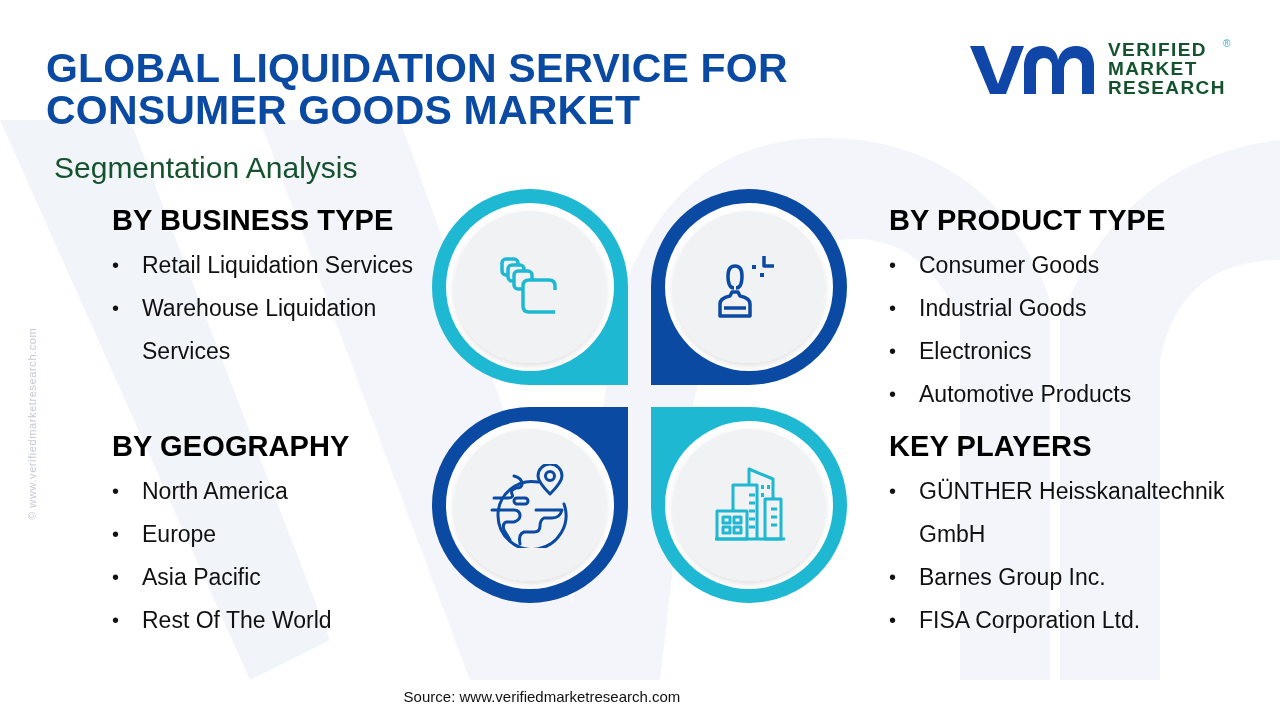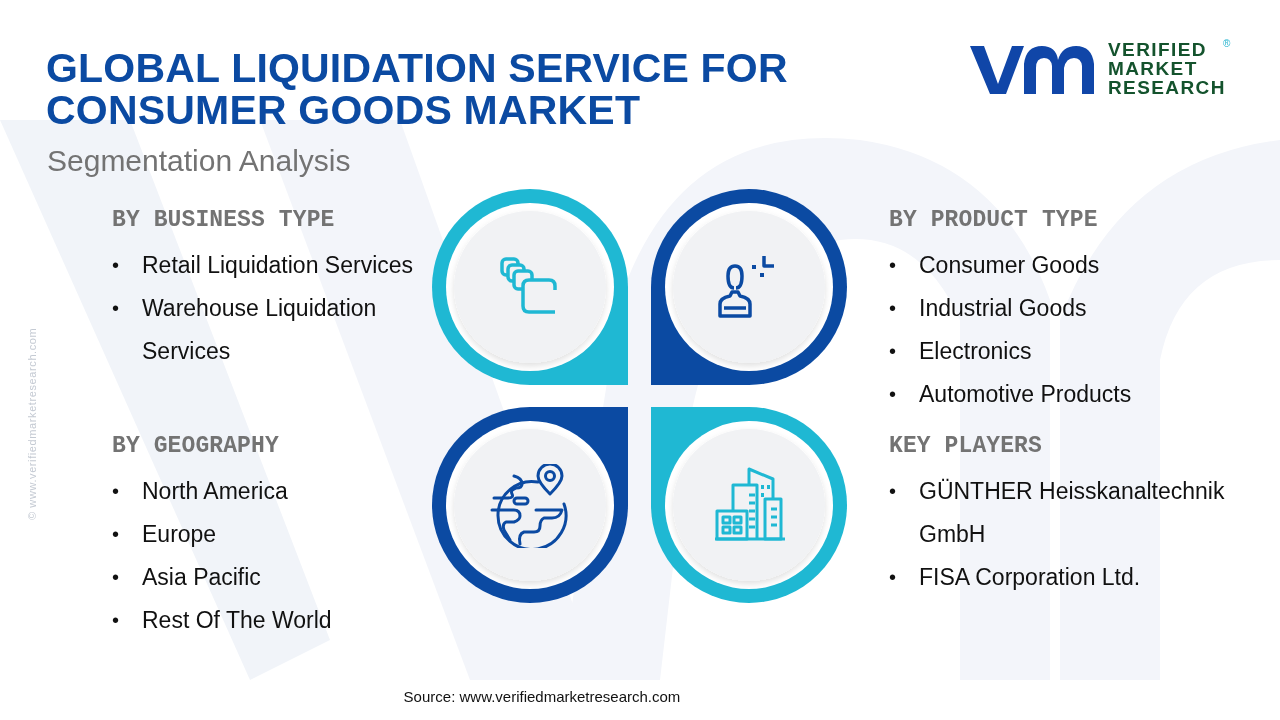--- a/index.html
+++ b/index.html
@@ -1,25 +1,25 @@
 <!DOCTYPE html>
 <html><head>
 <meta charset="utf-8">
 <style>
   html, body { margin: 0; padding: 0; }
   body { width: 1280px; height: 720px; position: relative; overflow: hidden; background: #ffffff; font-family: "Liberation Sans", "DejaVu Sans", sans-serif; }
   .bg-watermark { position: absolute; left: 0; top: 0; width: 1280px; height: 720px; z-index: 0; }
   .title { position: absolute; left: 46px; top: 47px; margin: 0; color: #0b4aa2; font-weight: 700; font-size: 41px; line-height: 42px; letter-spacing: 0.2px; z-index: 2; }
-  .subtitle { position: absolute; left: 46px; top: 141px; margin: 1px; color: #737373; font-weight: 400; font-size: 30px; line-height: 38px; z-index: 2; }
+  .subtitle { position: absolute; left: 46px; top: 141px; margin: 8px; color: #14532d; font-weight: 400; font-size: 30px; line-height: 38px; z-index: 2; }
   .logo { position: absolute; left: 966px; top: 38px; width: 270px; height: 64px; z-index: 2; }
   .logo-text { position: absolute; left: 142px; top: 2px; color: #14532d; font-weight: 700; font-size: 19px; line-height: 19px; letter-spacing: 1.4px; }
   .logo-reg { position: absolute; left: 257px; top: 0px; color: #22b3cf; font-size: 10px; }
   .side-label { position: absolute; left: 26px; top: 520px; transform: rotate(-90deg); transform-origin: left top; color: #c4cad3; font-size: 11px; letter-spacing: 0.6px; white-space: nowrap; z-index: 2; }
   .seg { position: absolute; z-index: 2; }
-  .seg h3 { margin: 0 0 10px 0; color: #737373; font-size: 23px; line-height: 28px; font-weight: 700; letter-spacing: 0.1px; font-family: Liberation Mono, monospace; }
+  .seg h3 { margin: 0 0 10px 0; color: #000000; font-size: 29px; line-height: 28px; font-weight: 700; letter-spacing: 0.1px; }
   .seg ul { list-style: none; margin: 0; padding: 0; }
   .seg li { position: relative; padding-left: 30px; font-size: 23px; line-height: 43px; color: #111111; }
   .seg li::before { content: "•"; position: absolute; left: 0; top: 0; font-size: 20px; color: #111111; }
   .seg-business { left: 112px; top: 206px; width: 330px; }
   .seg-geography { left: 112px; top: 432px; width: 330px; }
   .seg-product { left: 889px; top: 206px; width: 360px; }
   .seg-players { left: 889px; top: 432px; width: 360px; }
   .pins { position: absolute; left: 0; top: 0; width: 1280px; height: 720px; z-index: 1; }
   .pin-icon { position: absolute; z-index: 3; }
   .source { position: absolute; left: 0; width: 1084px; top: 688px; text-align: center; font-size: 15px; color: #111111; z-index: 2; }
@@ -155,17 +155,18 @@
     <li>Industrial Goods</li>
     <li>Electronics</li>
     <li>Automotive Products</li>
   </ul>
 </div>
 
 <div class="seg seg-players">
   <h3>KEY PLAYERS</h3>
   <ul>
     <li>GÜNTHER Heisskanaltechnik GmbH</li>
+    <li>Barnes Group Inc.</li>
     <li>FISA Corporation Ltd.</li>
   </ul>
 </div>
 
 <div class="source">Source: www.verifiedmarketresearch.com</div>
 
 </body></html>

